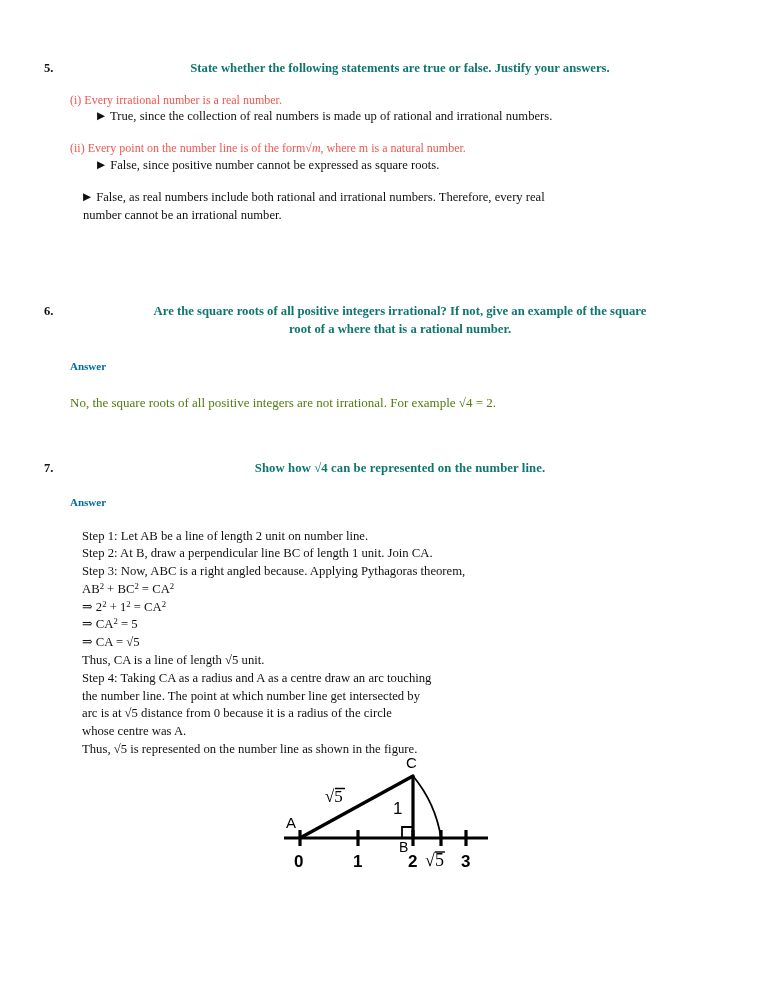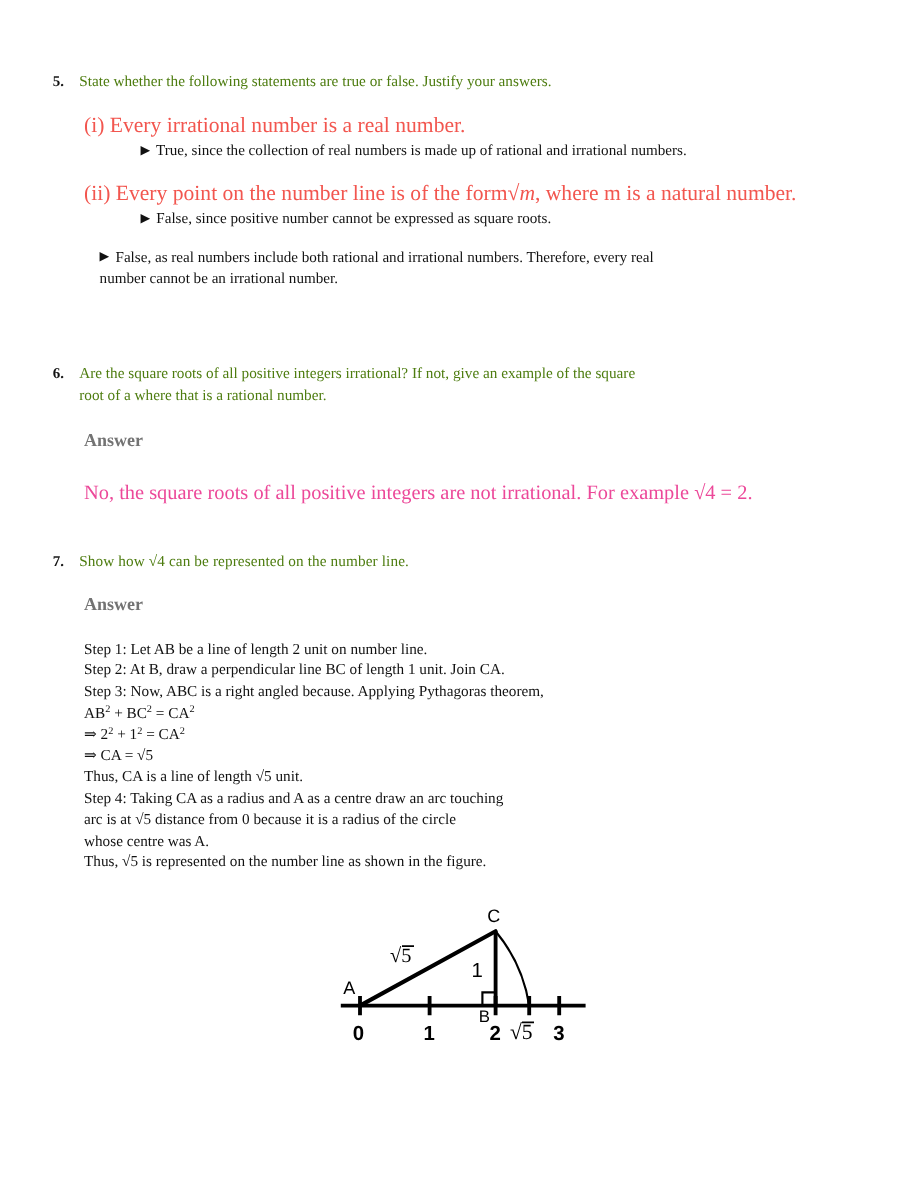--- a/index.html
+++ b/index.html
@@ -36,79 +36,80 @@
   .qnum {
     font-weight: bold;
     font-size: 12.5px;
     color: #111111;
     width: 22px;
     flex: 0 0 22px;
     line-height: 1.38;
     padding-top: 0px;
   }
   .qtext {
-    font-weight: normal;
+    font-weight: bold;
     font-size: 12.7px;
     line-height: 1.38;
-    color: #4d7c0f;
+    color: #0f766e;
     flex: 1 1 auto;
+    text-align: center;
   }
   .qtext.q7 { letter-spacing: 0.1px; }
 
   
   .substmt {
     color: #f2564f;
-    font-size: 18px;
+    font-size: 12px;
     line-height: 1.4;
     margin-left: 26px;
   }
   .substmt .ital { font-style: italic; }
 
   .ansline {
     color: #111111;
     font-size: 12.6px;
     line-height: 1.42;
-    margin-left: 66px;
+    margin-left: 46px;
     text-indent: -16px;
     padding-left: 23px;
   }
   .ansline .tri {
     font-size: 10.5px;
     vertical-align: 1px;
     letter-spacing: 2px;
   }
   .ansline.wrap {
     margin-left: 39px;
     text-indent: 0;
     padding-left: 0;
   }
   .ansline.wrap .first { display: block; text-indent: -16px; padding-left: 16px; }
 
   .gap-sm { height: 14px; }
 
   
   .answer-head {
     font-weight: bold;
-    font-size: 15px;
-    color: #737373;
+    font-size: 11px;
+    color: #0369a1;
     margin-left: 26px;
   }
   .answer-body {
-    font-size: 17px;
-    color: #ec4899;
+    font-size: 13px;
+    color: #4d7c0f;
     margin-left: 26px;
     line-height: 1.45;
   }
 
   
   .steps {
     font-size: 12.7px;
     color: #111111;
     line-height: 1.40;
-    margin-left: 26px;
+    margin-left: 38px;
   }
   .steps div { white-space: pre-wrap; }
   sup.sq {
     font-size: 0.68em;
     vertical-align: 0.5em;
     line-height: 0;
   }
 
   
   .figure {
@@ -184,24 +185,26 @@
 
     <div class="steps">
       <div>Step 1: Let AB be a line of length 2 unit on number line.</div>
       <div>Step 2: At B, draw a perpendicular line BC of length 1 unit. Join CA.</div>
       <div>Step 3: Now, ABC is a right angled because. Applying Pythagoras theorem,</div>
 
       <div><span>AB</span><sup class="sq">2</sup><span> + BC</span><sup class="sq">2</sup><span> = CA</span><sup class="sq">2</sup></div>
 
       <div><span>⇒ 2</span><sup class="sq">2</sup><span> + 1</span><sup class="sq">2</sup><span> = CA</span><sup class="sq">2</sup></div>
 
+      <div><span>⇒ CA</span><sup class="sq">2</sup><span> = 5</span></div>
 
       <div>⇒ CA = √5</div>
       <div>Thus, CA is a line of length √5 unit.</div>
       <div>Step 4: Taking CA as a radius and A as a centre draw an arc touching</div>
+      <div>the number line. The point at which number line get intersected by</div>
       <div>arc is at √5 distance from 0 because it is a radius of the circle</div>
       <div>whose centre was A.</div>
       <div>Thus, √5 is represented on the number line as shown in the figure.</div>
     </div>
   </div>
 
   <div class="figure">
     <svg width="250" height="125" viewBox="0 0 250 125" xmlns="http://www.w3.org/2000/svg">
 
       <line x1="22" y1="86" x2="226" y2="86" stroke="#000" stroke-width="3.2"></line>

